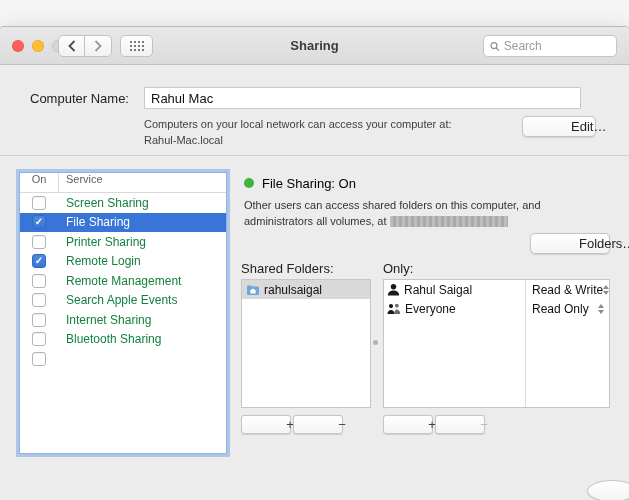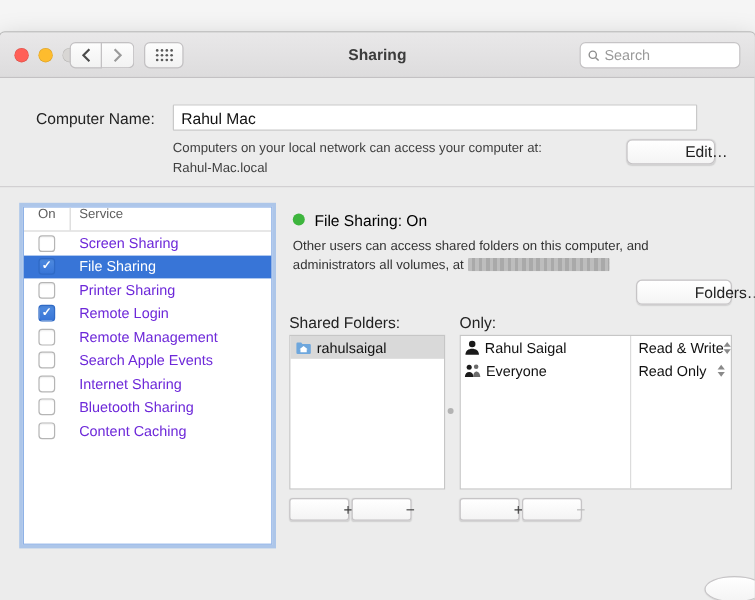--- a/index.html
+++ b/index.html
@@ -53,21 +53,21 @@
   .svc-header{height:20px;border-bottom:1px solid #d8d8d8;position:relative;display:flex;}
   .svc-header .col-on{width:38px;text-align:center;font-size:11px;color:#5e5e5e;}
   .svc-header .col-service{padding-left:8px;font-size:11px;color:#5e5e5e;}
   .svc-header .vsep{position:absolute;left:38px;top:0;bottom:0;width:1px;background:#d8d8d8;}
   .svc-row{height:19.5px;display:flex;align-items:center;}
   .svc-row .cbwrap{width:38px;display:flex;justify-content:center;}
   .checkbox{width:14px;height:14px;border-radius:3px;background:#fff;border:1px solid #b5b5b5;
             box-shadow:inset 0 1px 1px rgba(0,0,0,.06);display:inline-flex;align-items:center;justify-content:center;}
   .checkbox.checked{background:linear-gradient(#4f8be0,var(--accent-blue));border-color:#2f6ac6;}
   .checkbox.checked::after{content:"✓";color:#fff;font-size:10px;font-weight:bold;line-height:1;}
-  .svc-label{font-size:12px;color:#6d28d9;padding-left:8px;white-space:nowrap;}
+  .svc-label{font-size:12px;color:#15803d;padding-left:8px;white-space:nowrap;}
   .svc-row.selected{background:var(--accent-blue);}
   .svc-row.selected .svc-label{color:#fff;}
 
   
   .status-dot{position:absolute;left:244px;top:151px;width:10px;height:10px;border-radius:50%;background:var(--status-green);}
   .status-title{position:absolute;left:262px;top:149px;font-size:13px;color:#000;}
   .detail-desc{position:absolute;left:244px;top:171px;width:368px;font-size:11px;color:#343434;line-height:1.45;}
   .redacted{display:inline-block;width:118px;height:11px;vertical-align:-2px;border-radius:1px;
             background:repeating-linear-gradient(90deg,#bdbdbd 0 3px,#a9a9a9 3px 6px),
                        repeating-linear-gradient(0deg,rgba(255,255,255,.25) 0 2px,rgba(0,0,0,.08) 2px 4px);}
@@ -217,21 +217,20 @@
     <div class="svc-row">
       <span class="cbwrap">
           <span class="checkbox"></span>
         </span>
       <span class="svc-label">Bluetooth Sharing</span>
     </div>
     <div class="svc-row">
       <span class="cbwrap">
           <span class="checkbox"></span>
         </span>
-      <span class="svc-label">Content Caching</span>
     </div>
   </div>
 
   <span class="status-dot"></span>
   <div class="status-title">File Sharing: On</div>
   <div class="detail-desc">
     <span>Other users can access shared folders on this computer, and administrators all volumes, at</span>
     <span class="redacted"></span>
   </div>
   <button class="btn options-btn">Folders…</button>

